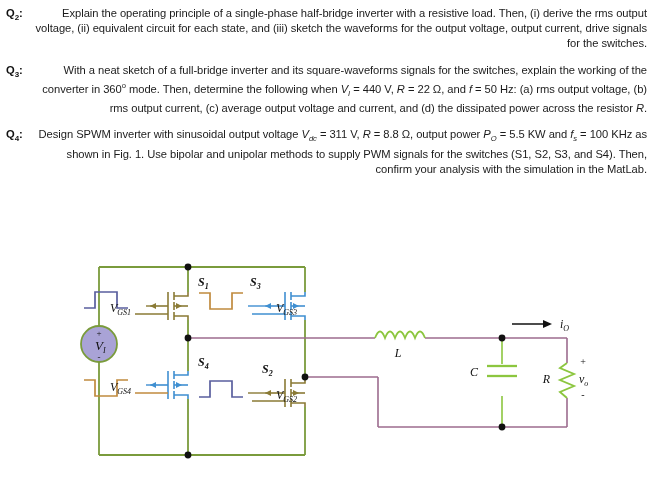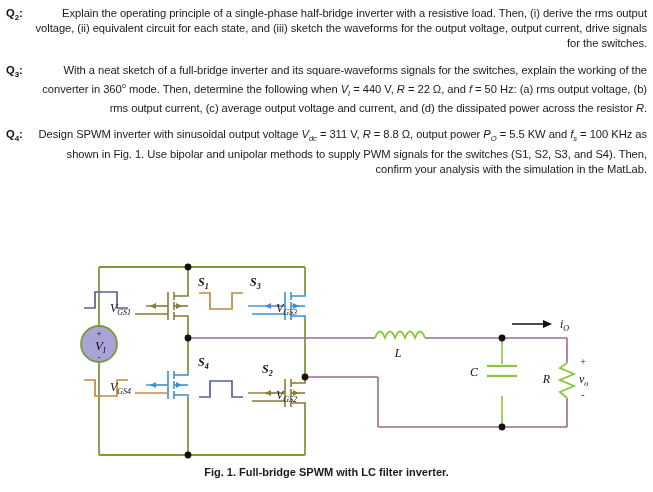--- a/index.html
+++ b/index.html
@@ -269,17 +269,16 @@
       <text x="250" y="34" font-size="12" font-style="italic" font-weight="bold" fill="#111">S<tspan font-size="8" dy="2.5">3</tspan></text>
       <text x="198" y="114" font-size="12" font-style="italic" font-weight="bold" fill="#111">S<tspan font-size="8" dy="2.5">4</tspan></text>
 
       <text x="131" y="60" font-size="12" font-style="italic" text-anchor="end" fill="#111">V<tspan font-size="8" dy="2.5" font-style="italic">GS1</tspan></text>
       <text x="276" y="147" font-size="12" font-style="italic" fill="#111">V<tspan font-size="8" dy="2.5" font-style="italic">GS2</tspan></text>
       <text x="276" y="60" font-size="12" font-style="italic" fill="#111">V<tspan font-size="8" dy="2.5" font-style="italic">GS3</tspan></text>
       <text x="131" y="139" font-size="12" font-style="italic" text-anchor="end" fill="#111">V<tspan font-size="8" dy="2.5" font-style="italic">GS4</tspan></text>
 
     </svg>
 
-    <div class="fig-caption">Fig. 1. Full-bridge SPWM with LC filter inverter.</div>
 
   </div>
 
 </div>
 
 </body></html>

